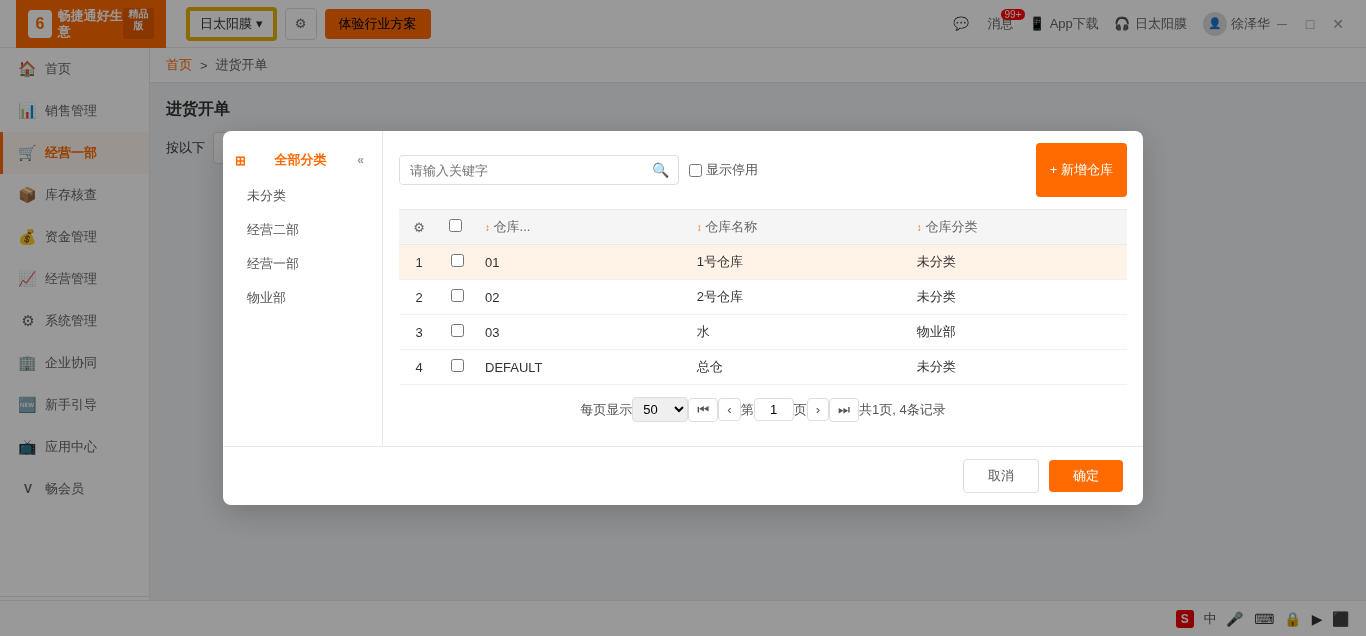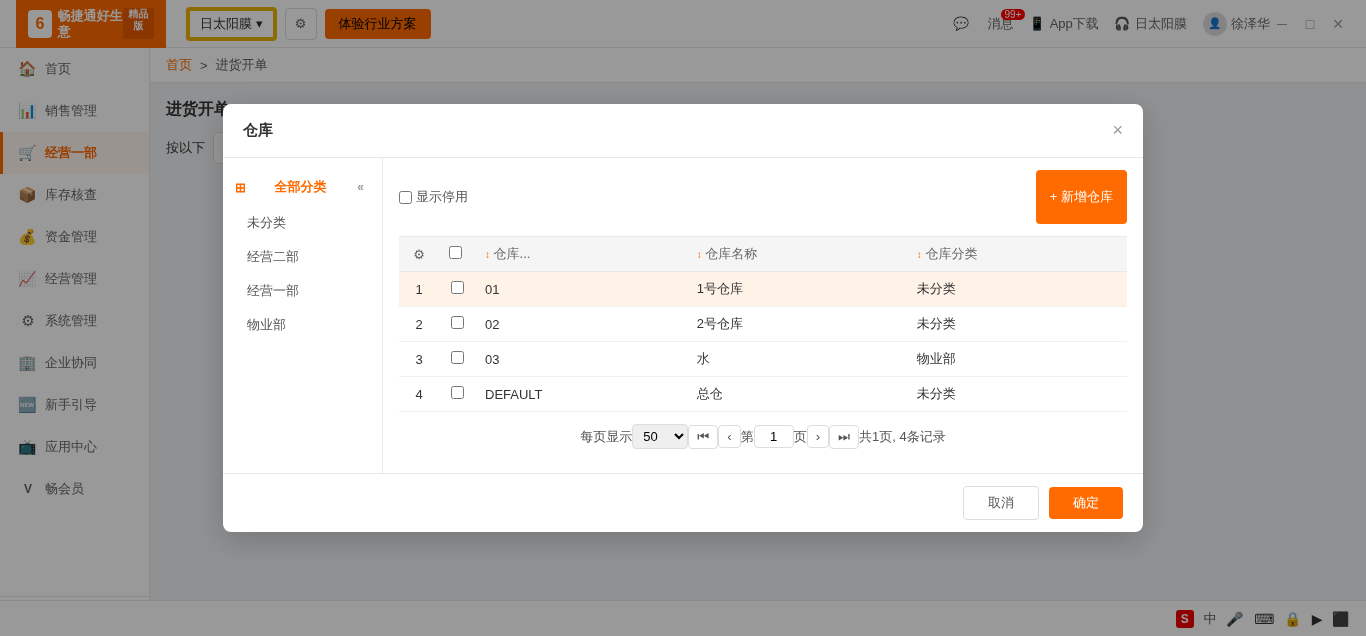--- a/index.html
+++ b/index.html
@@ -280,42 +280,42 @@
         <span>⚙</span>
         <span>设置</span>
       </button>
     </div>
   </div>
 </div>
 
 <div class="modal-overlay">
   <div class="modal">
 
-    <div class="modal-header">
-      <span class="modal-title">仓库</span>
-      <button class="modal-close">×</button>
-    </div>
 
     <div class="modal-body">
 
       <div class="category-panel">
         <div class="cat-header">
           <span style="color:#ff6b00;margin-right:4px;">⊞</span>
           <span>全部分类</span>
           <span class="collapse-btn">«</span>
         </div>
         <div class="cat-item">未分类</div>
         <div class="cat-item">经营二部</div>
         <div class="cat-item">经营一部</div>
         <div class="cat-item">物业部</div>
       </div>
 
       <div class="table-panel">
 
         <div class="table-toolbar">
+          <div class="search-box">
+            <input type="text" placeholder="请输入关键字" style="">
+            <button class="search-icon-btn">🔍</button>
+          </div>
           <label class="show-disabled">
             <input type="checkbox" style="">
             <span>显示停用</span>
           </label>
           <button class="add-btn">+ 新增仓库</button>
         </div>
 
         <table class="data-table">
           <thead>
             <tr>

